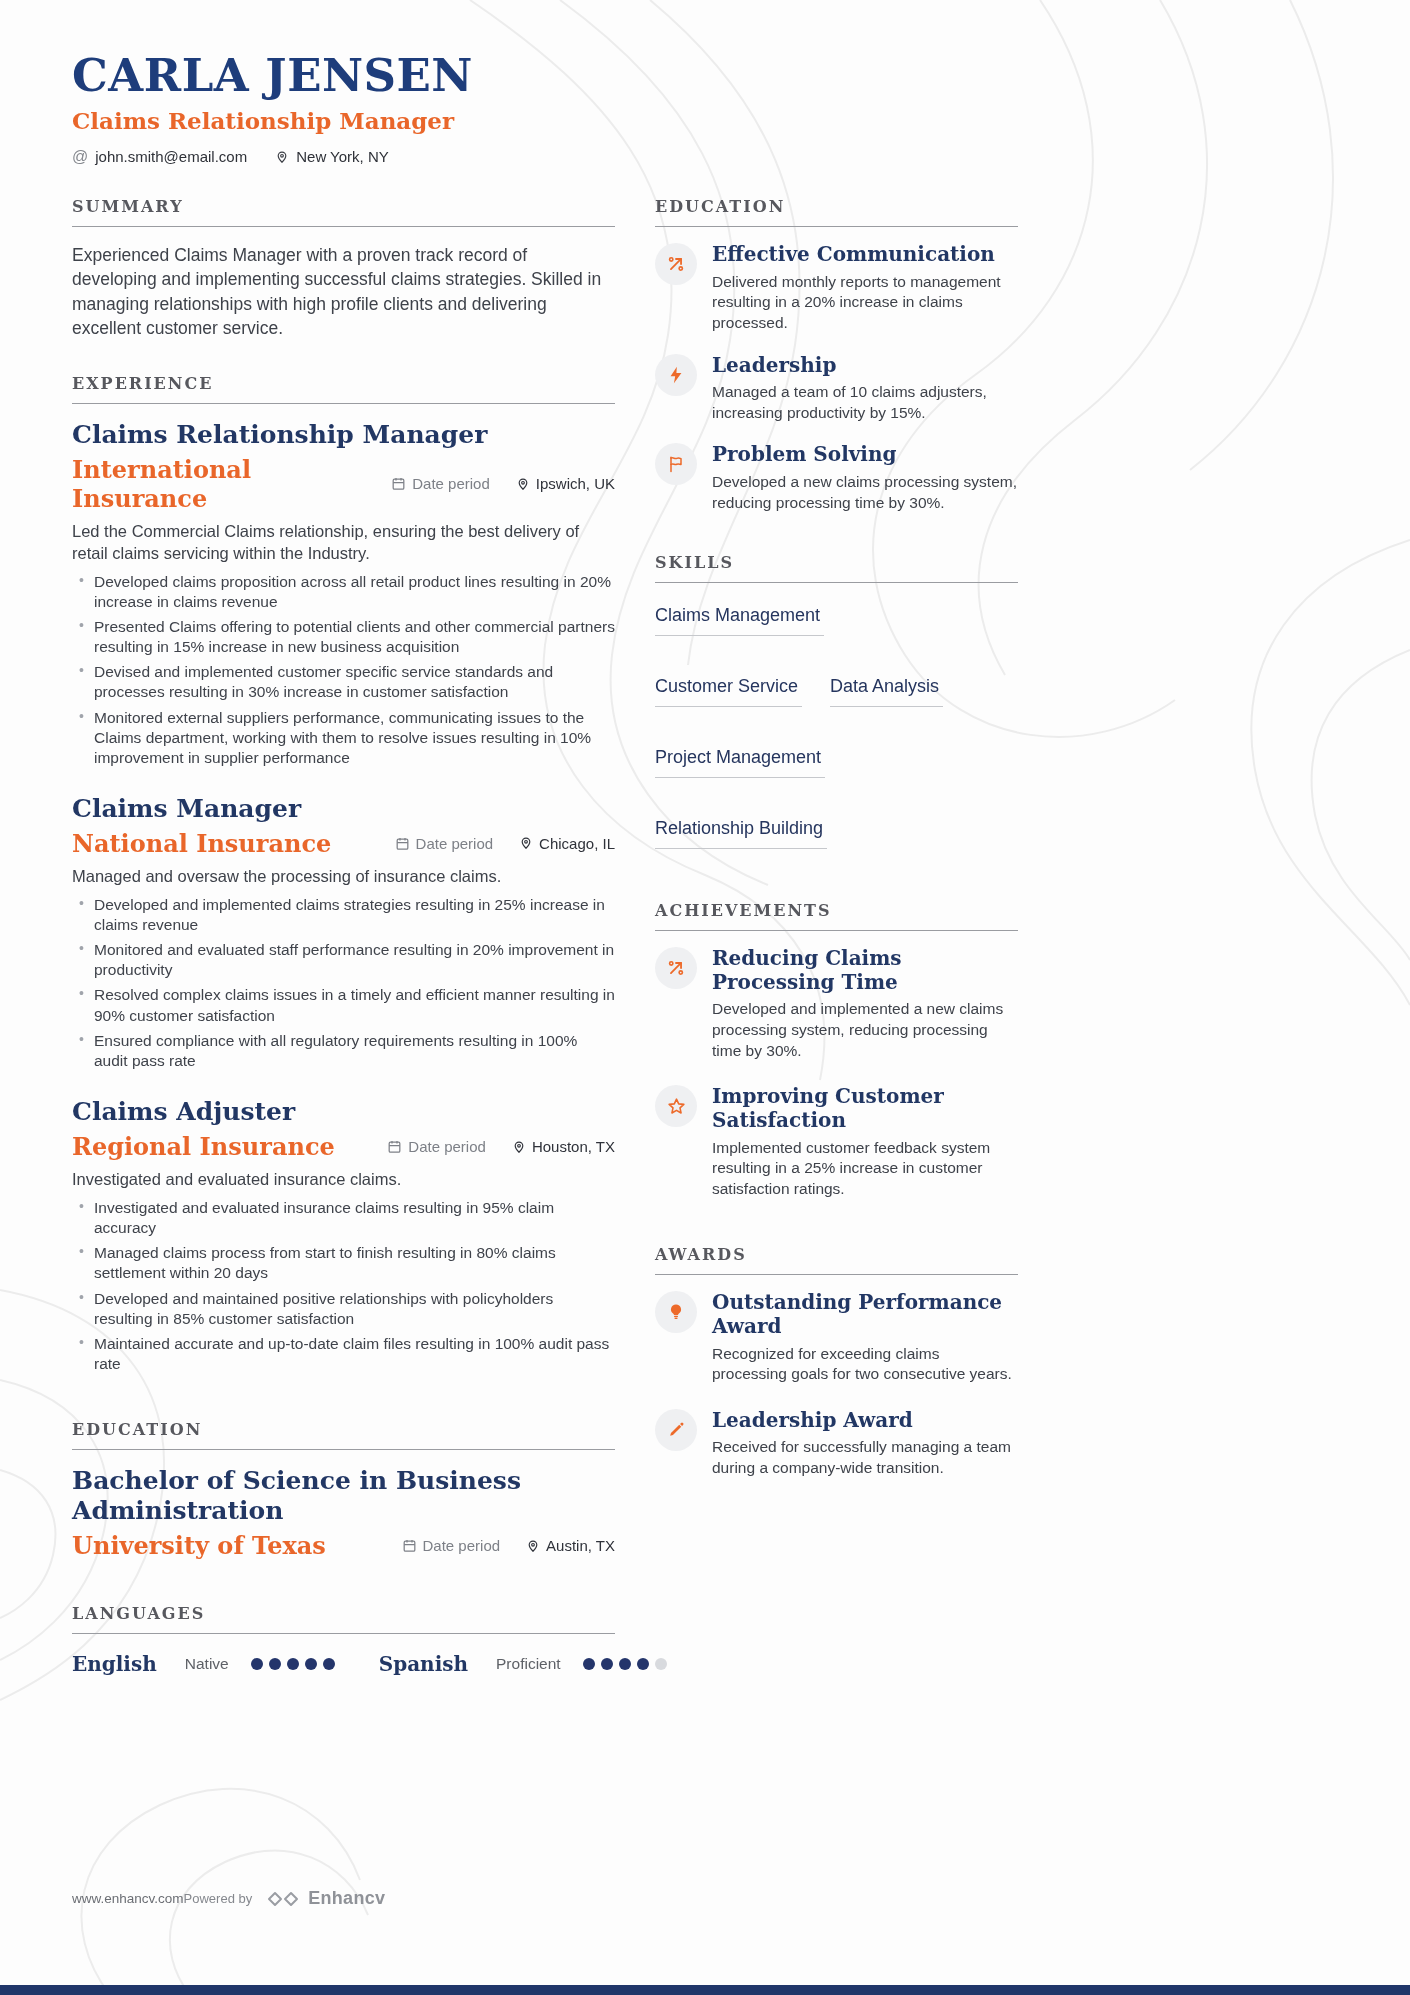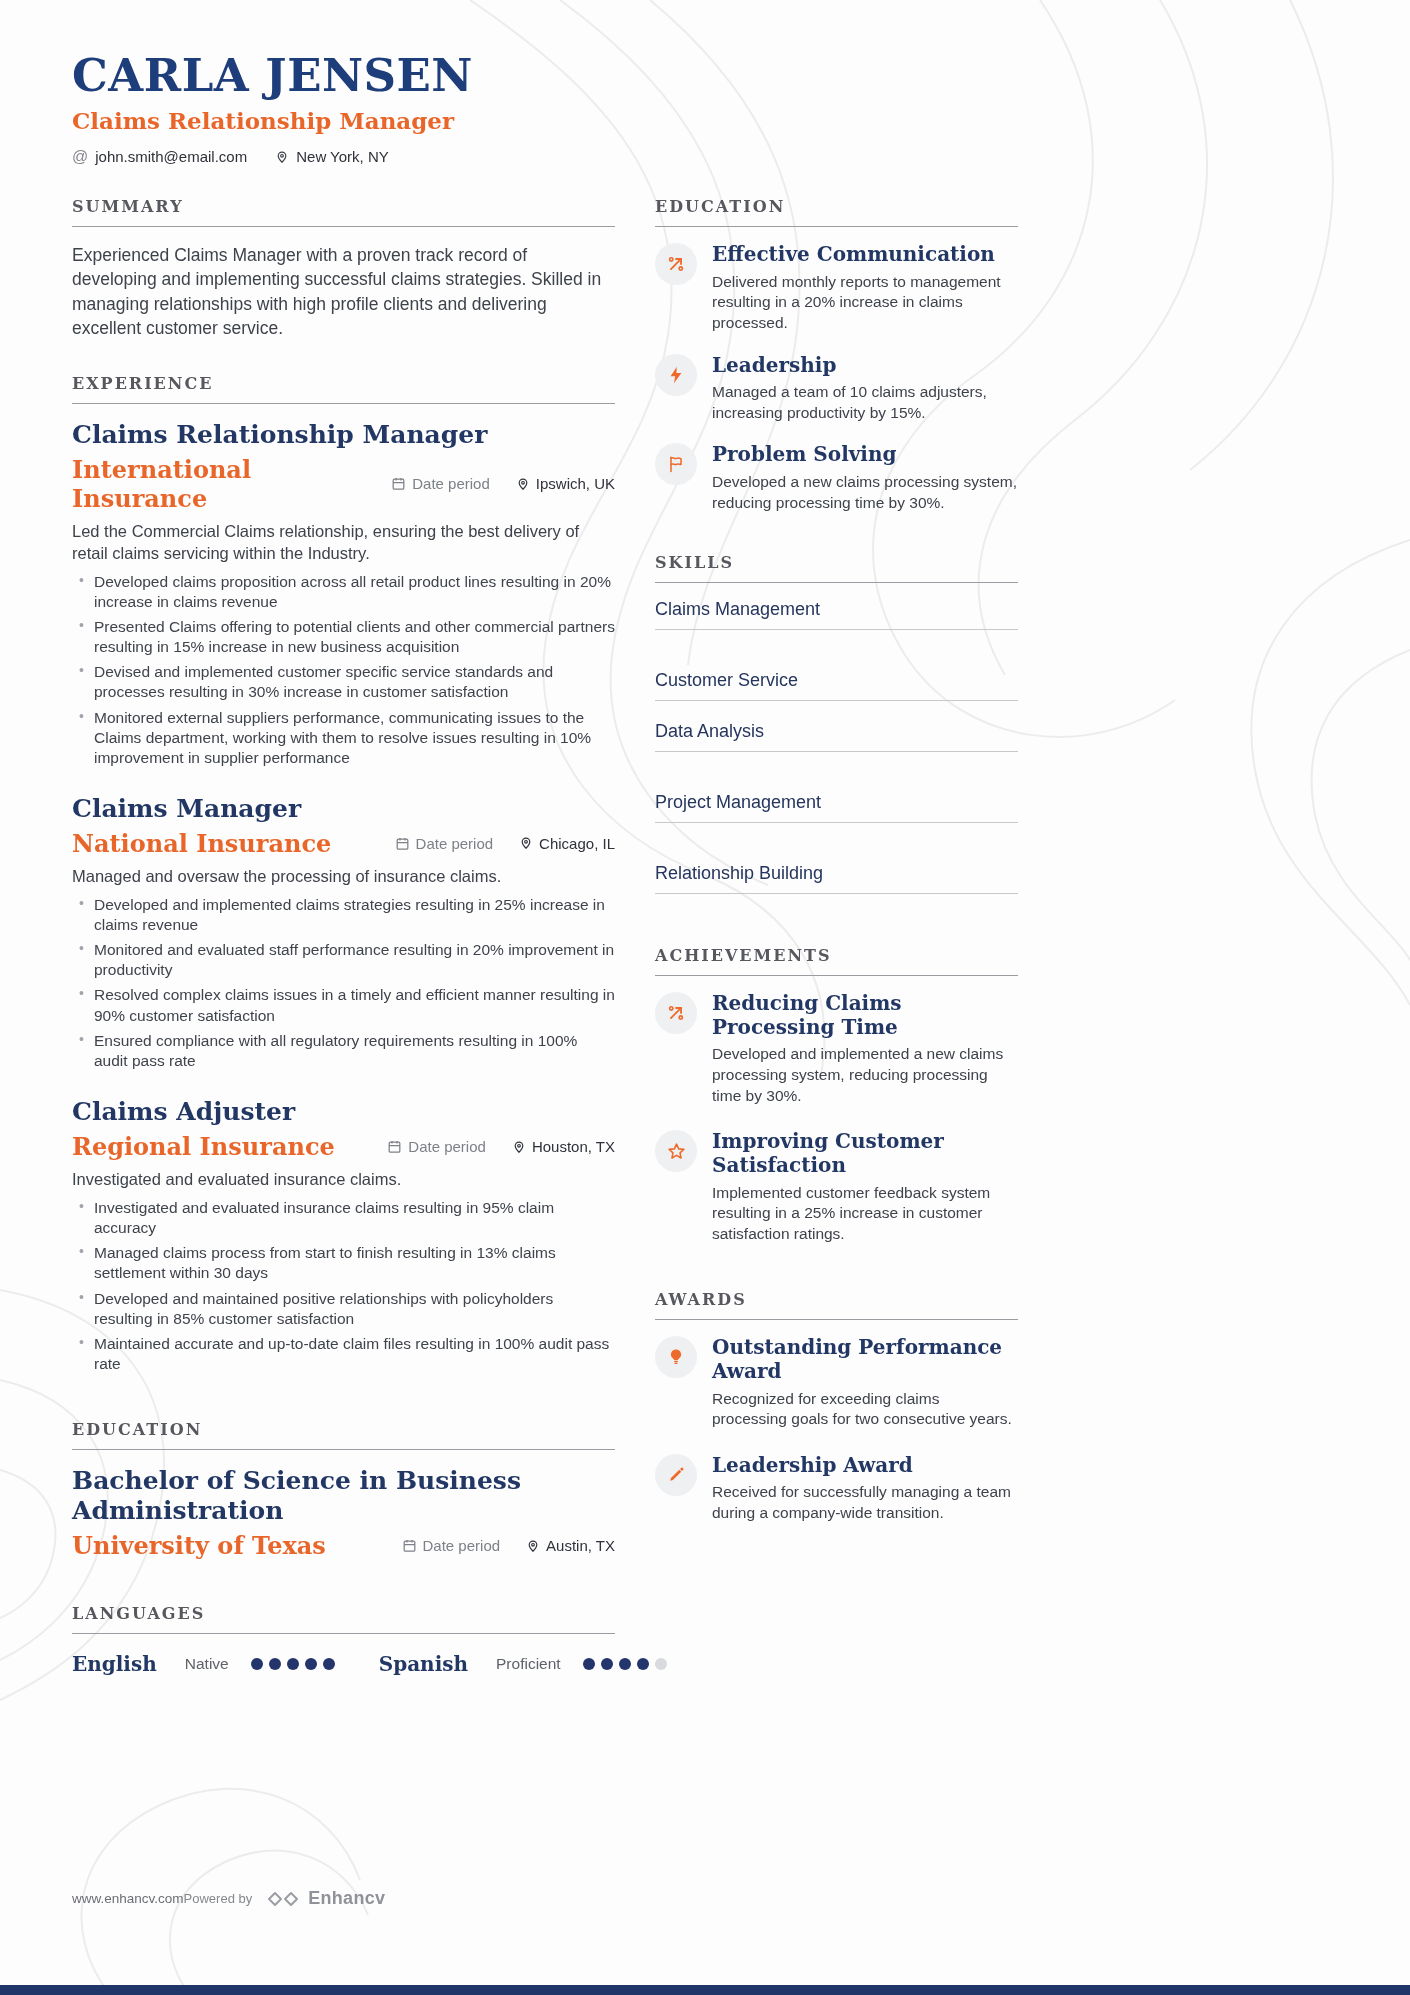--- a/index.html
+++ b/index.html
@@ -88,21 +88,21 @@
     width:42px;height:42px;border-radius:50%;background:#eff0f2;flex:none;
     display:flex;align-items:center;justify-content:center;margin-right:15px;
   }
   .rc-body h3{
     margin:0 0 5px 0;font-family:"DejaVu Serif",serif;font-weight:700;
     font-size:20px;line-height:1.18;color:#223764;
   }
   .rc-text{margin:0;font-size:15.5px;line-height:1.33;color:var(--ink);}
 
   .sec-skills{margin-top:40px;}
-  .skills-wrap{display:flex;flex-wrap:wrap;column-gap:28px;row-gap:20px;margin-top:16px;flex-direction:column;}
+  .skills-wrap{display:flex;flex-wrap:wrap;column-gap:28px;row-gap:20px;margin-top:22px;}
   .skill{
     font-size:18px;color:#25355e;padding-bottom:9px;padding-right:4px;
     border-bottom:1px solid #c6c8cc;
   }
   .br{display:block;width:100%;height:0;}
 
   .sec-achievements{margin-top:52px;}
   .sec-awards{margin-top:46px;}
   .sec-achievements .rc-item,.sec-awards .rc-item{margin-bottom:24px;}
 
@@ -265,21 +265,21 @@
                         <circle cx="12" cy="10" r="2.3"></circle>
                       </svg>
                     </span>
                   <span>Houston, TX</span>
                 </span>
               </span>
             </div>
             <p class="entry-desc">Investigated and evaluated insurance claims.</p>
             <ul class="bullets">
               <li>Investigated and evaluated insurance claims resulting in 95% claim accuracy</li>
-              <li>Managed claims process from start to finish resulting in 13% claims settlement within 30 days</li>
+              <li>Managed claims process from start to finish resulting in 80% claims settlement within 20 days</li>
               <li>Developed and maintained positive relationships with policyholders resulting in 85% customer satisfaction</li>
               <li>Maintained accurate and up-to-date claim files resulting in 100% audit pass rate</li>
             </ul>
           </article>
         </section>
 
         <section class="sec-education">
           <h2 class="sec">EDUCATION</h2>
           <h3 class="entry-title">Bachelor of Science in Business Administration</h3>
           <div class="entry-sub">

